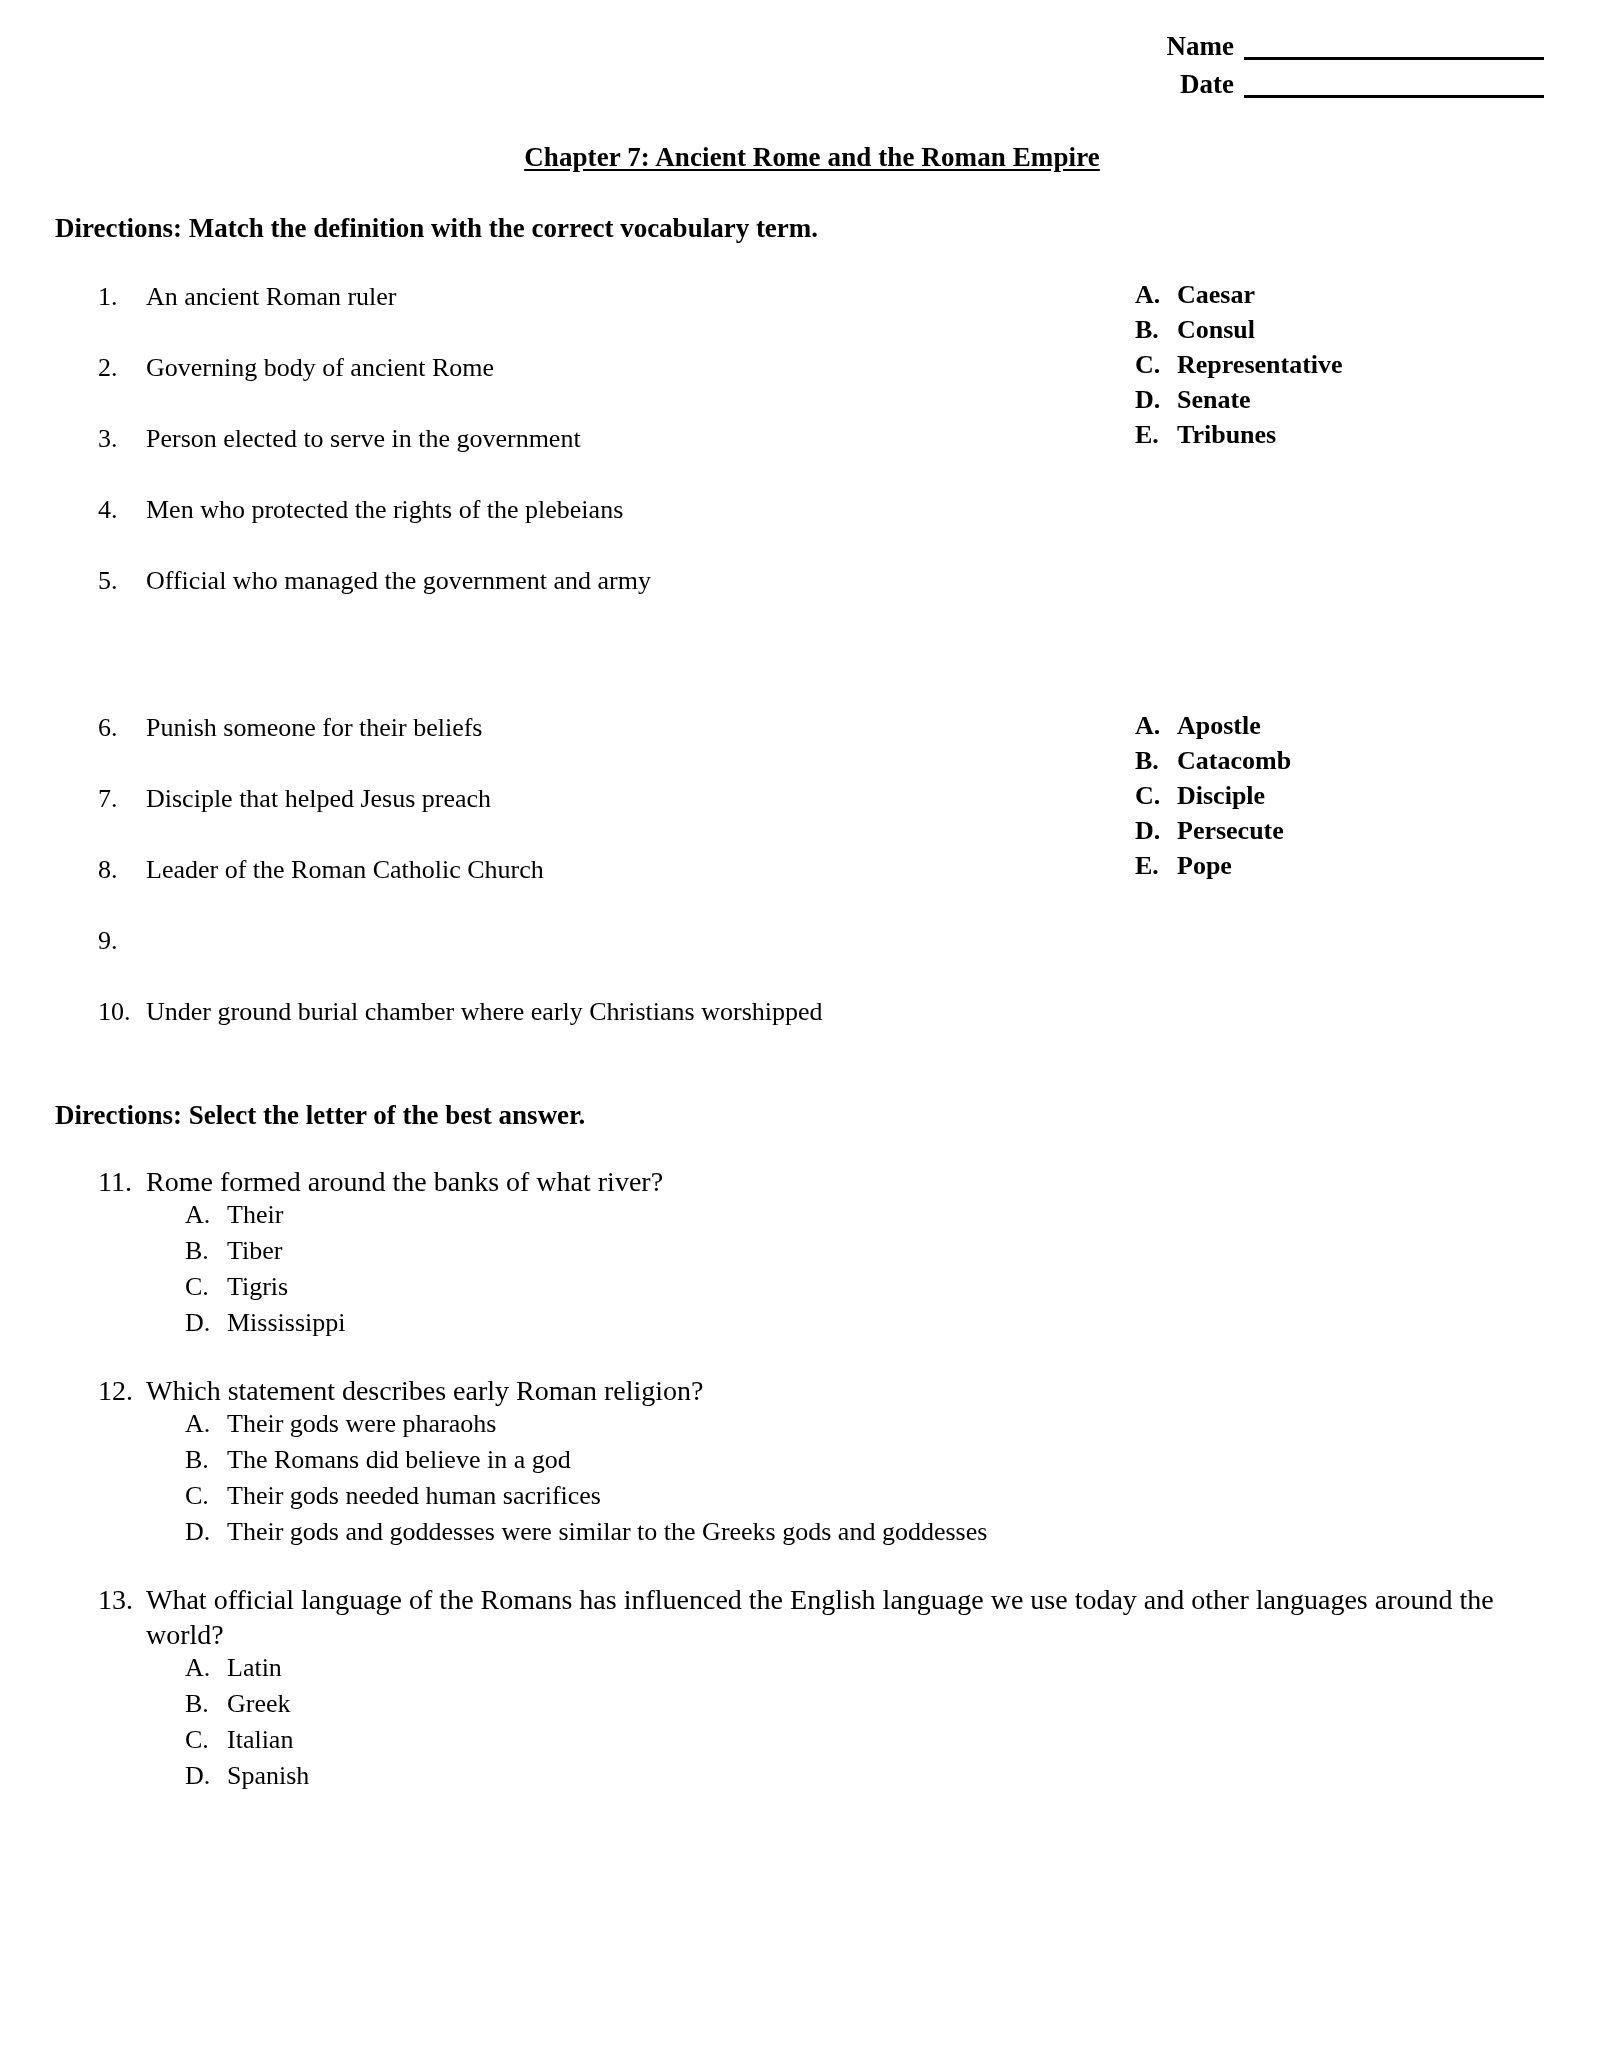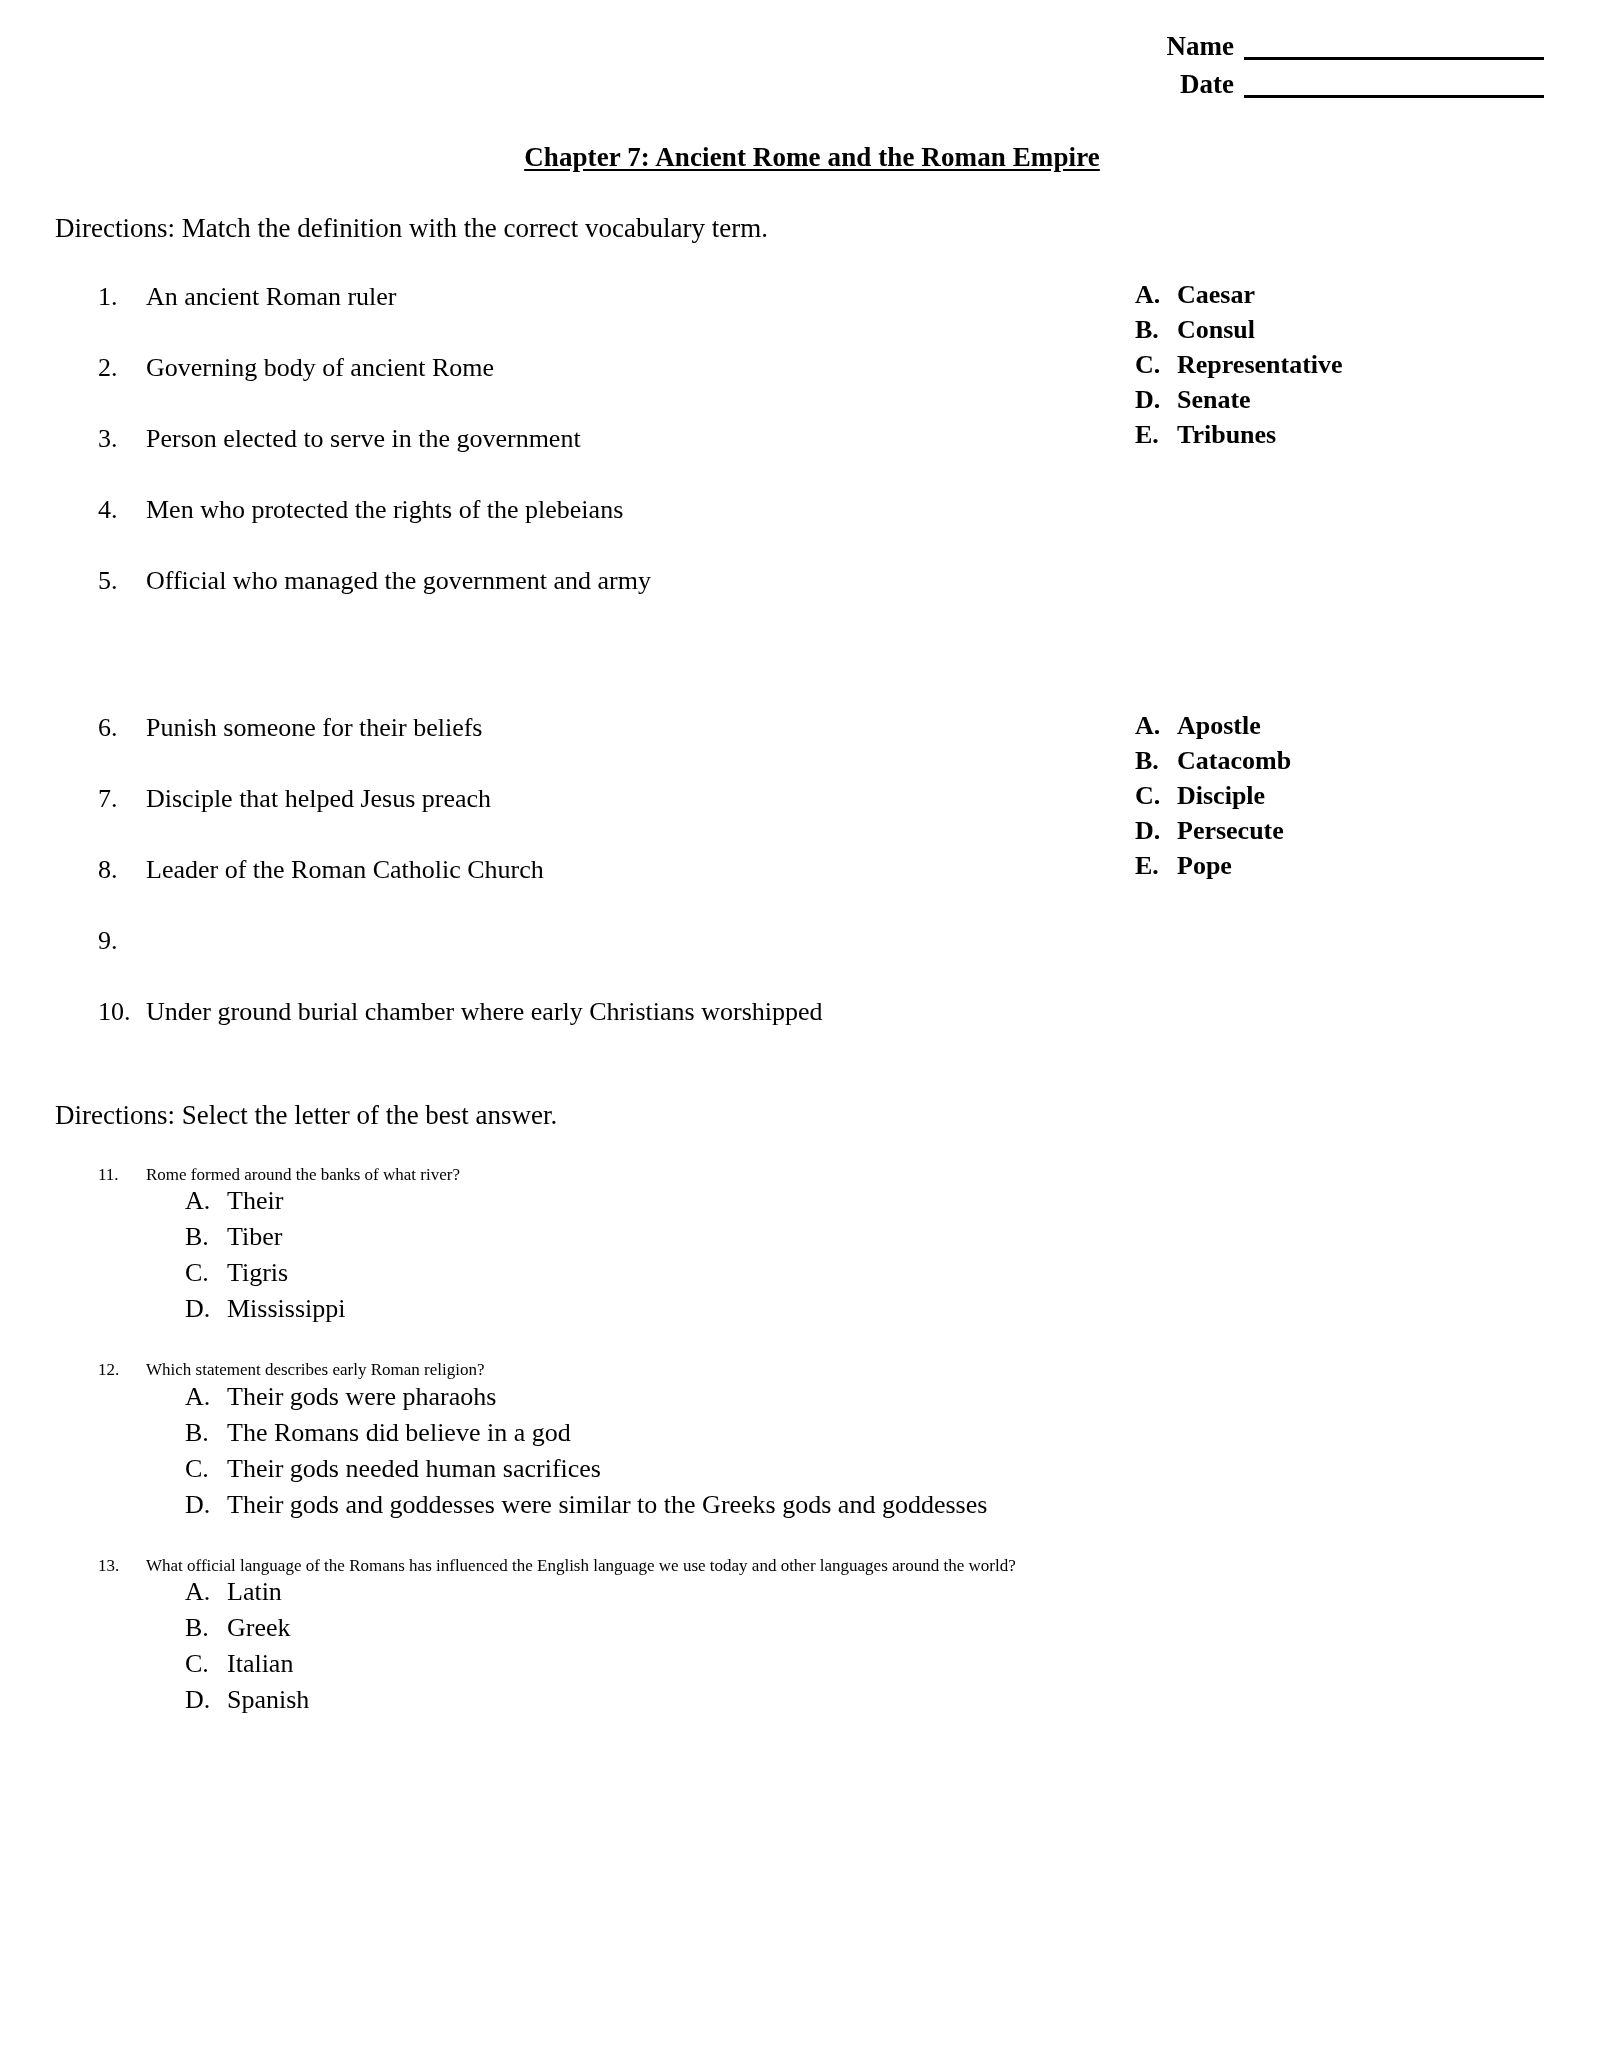--- a/index.html
+++ b/index.html
@@ -63,21 +63,21 @@
   .title span {
     text-decoration: underline;
     text-underline-offset: 3px;
   }
 
   
   .directions {
     position: absolute;
     left: 55px;
     font-size: 27px;
-    font-weight: normal;
+    font-weight: bold;
     white-space: nowrap;
   }
   #directions-1 { top: 213px; }
   #directions-2 { top: 1100px; }
 
   
   .match-block {
     position: absolute;
     left: 0;
     width: 1600px;
@@ -135,21 +135,21 @@
   }
   #mc-block { top: 1164px; }
 
   .mc-question {
     position: relative;
     margin-bottom: 28px;
   }
   .mc-stem {
     display: flex;
     align-items: baseline;
-    font-size: 17px;
+    font-size: 28px;
     line-height: 1.25;
     padding-left: 98px;
   }
   .mc-qnum {
     width: 48px;
     flex: 0 0 48px;
   }
   .mc-stem-text {
     max-width: 1360px;
   }

